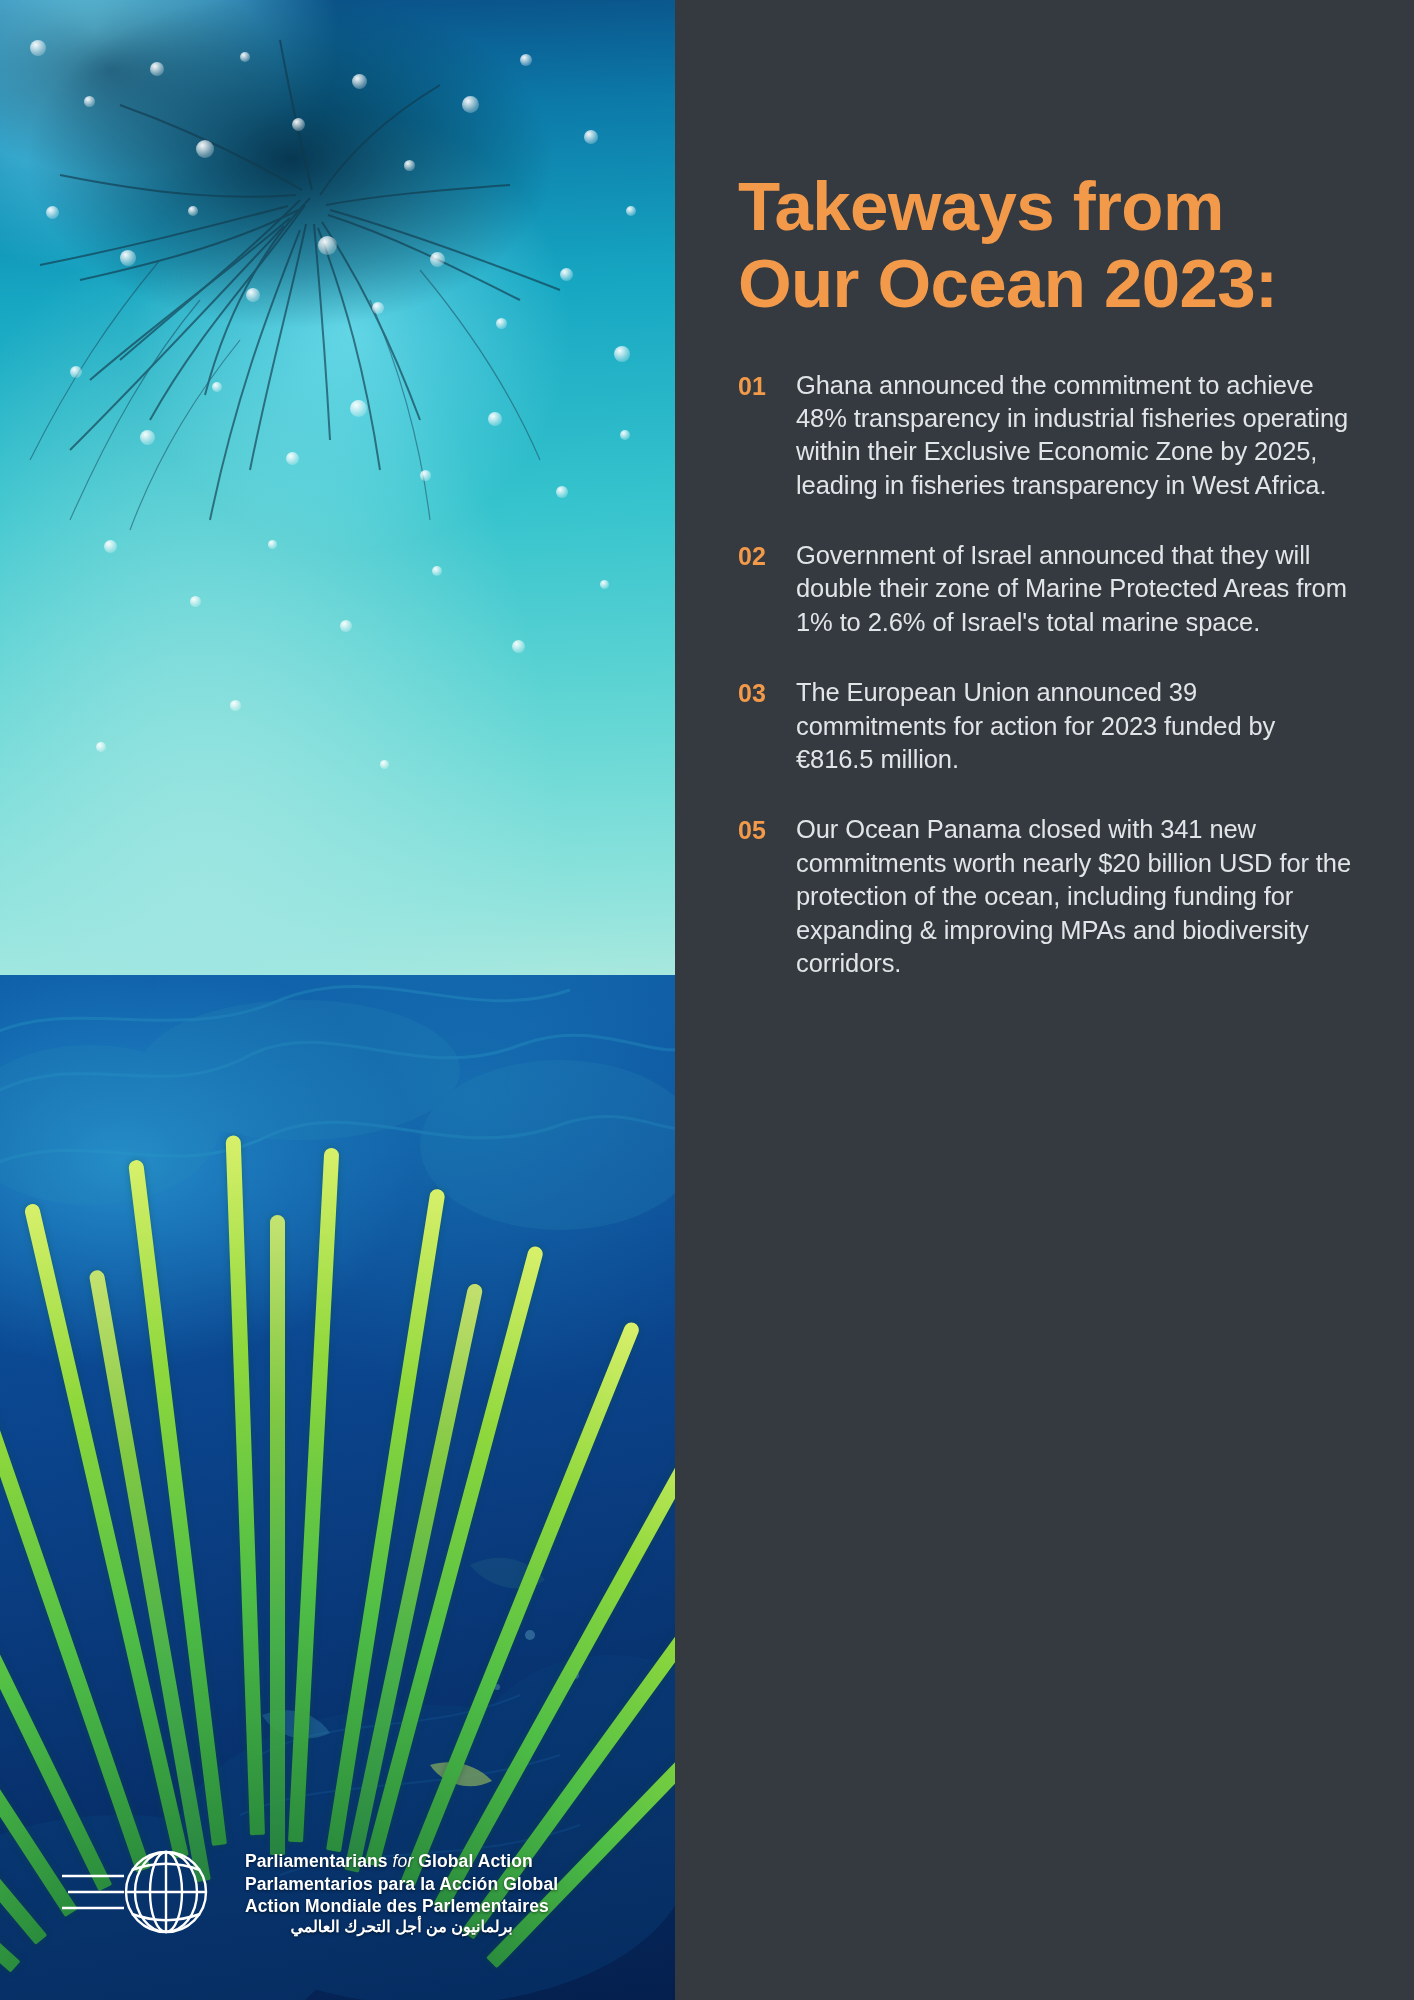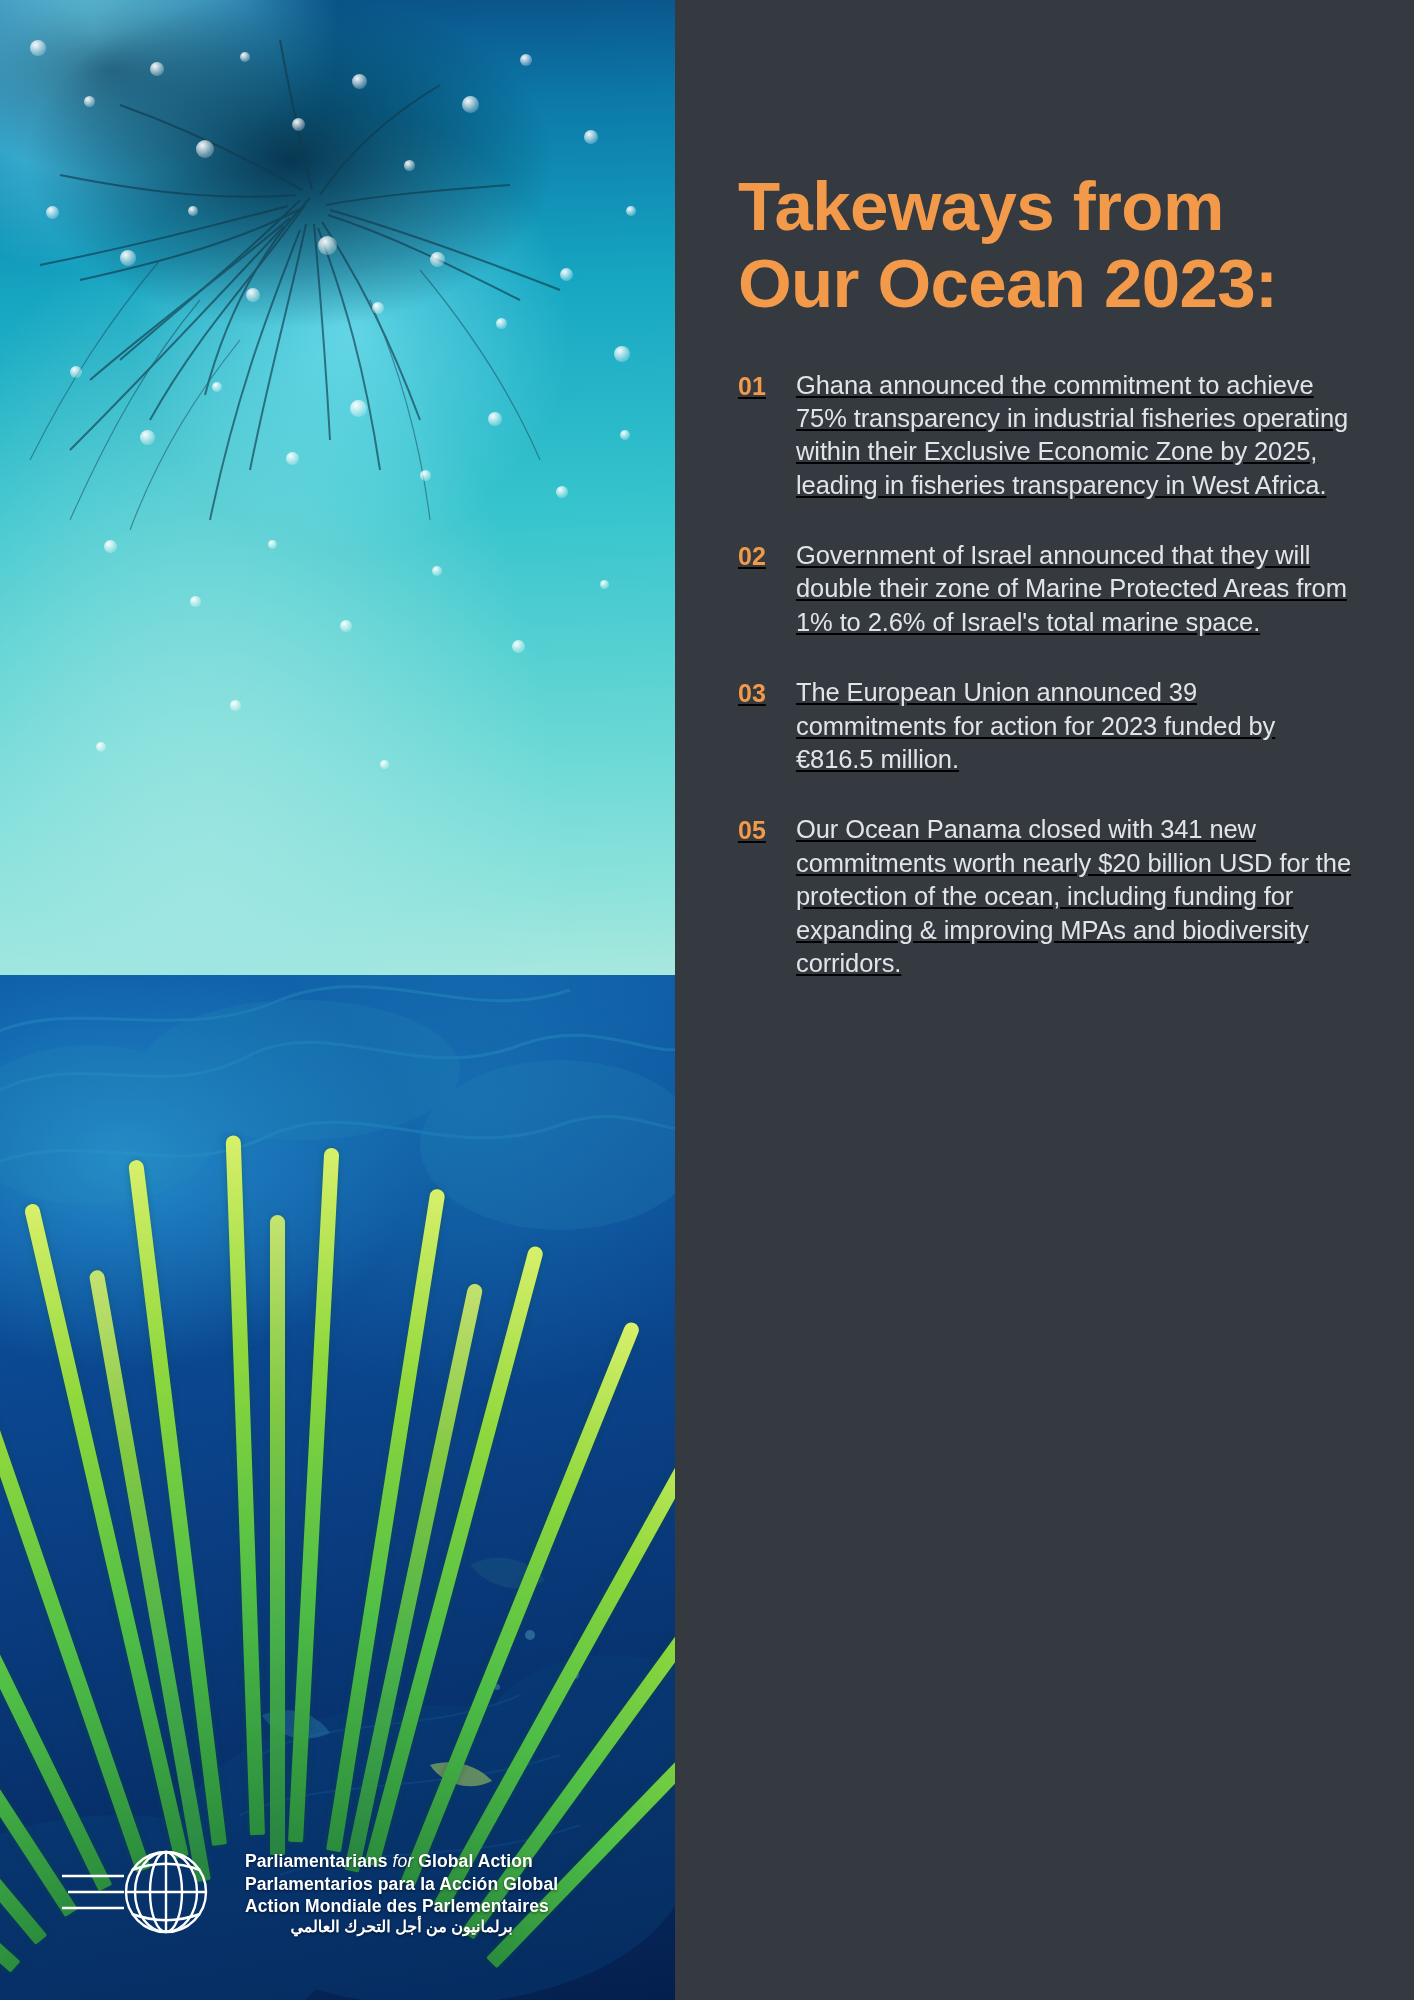--- a/index.html
+++ b/index.html
@@ -116,21 +116,21 @@
   }
   .title {
     color: #f2994a;
     font-size: 69px;
     font-weight: bold;
     line-height: 1.12;
     letter-spacing: -0.6px;
     margin-bottom: 46px;
     max-width: 540px;
   }
-  .list { display: block; text-decoration: underline; }
+  .list { display: block; }
   .item {
     display: flex;
     align-items: flex-start;
     margin-bottom: 37px;
   }
   .item:last-child { margin-bottom: 12px; }
   .num {
     color: #f2994a;
     font-size: 25px;
     font-weight: bold;
@@ -318,21 +318,21 @@
     </div>
   </div>
 
   <div class="text-col">
     <h1 class="title">Takeways from Our Ocean 2023:</h1>
 
     <div class="list">
 
       <div class="item">
         <div class="num">01</div>
-        <div class="body">Ghana announced the commitment to achieve 75% transparency in industrial fisheries operating within their Exclusive Economic Zone by 2025, leading in fisheries transparency in West Africa.</div>
+        <div class="body">Ghana announced the commitment to achieve 48% transparency in industrial fisheries operating within their Exclusive Economic Zone by 2025, leading in fisheries transparency in West Africa.</div>
       </div>
 
       <div class="item">
         <div class="num">02</div>
         <div class="body">Government of Israel announced that they will double their zone of Marine Protected Areas from 1% to 2.6% of Israel's total marine space.</div>
       </div>
 
       <div class="item">
         <div class="num">03</div>
         <div class="body">The European Union announced 39 commitments for action for 2023 funded by €816.5 million.</div>

